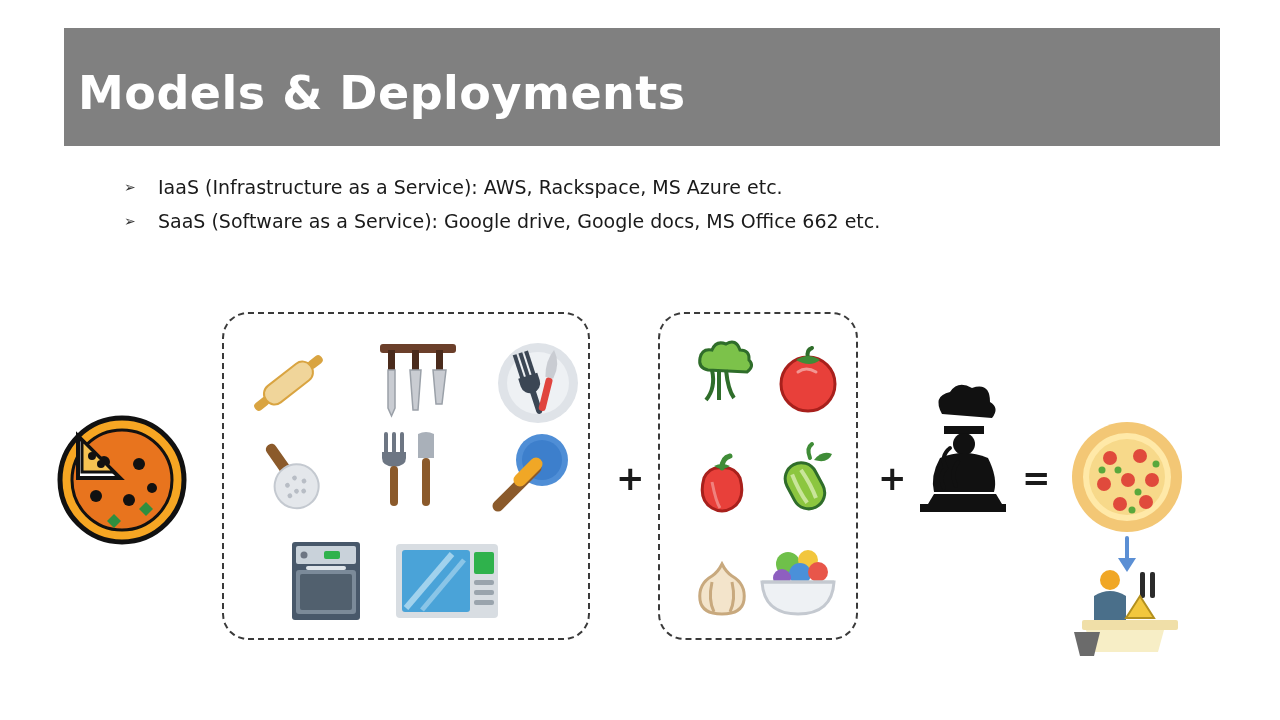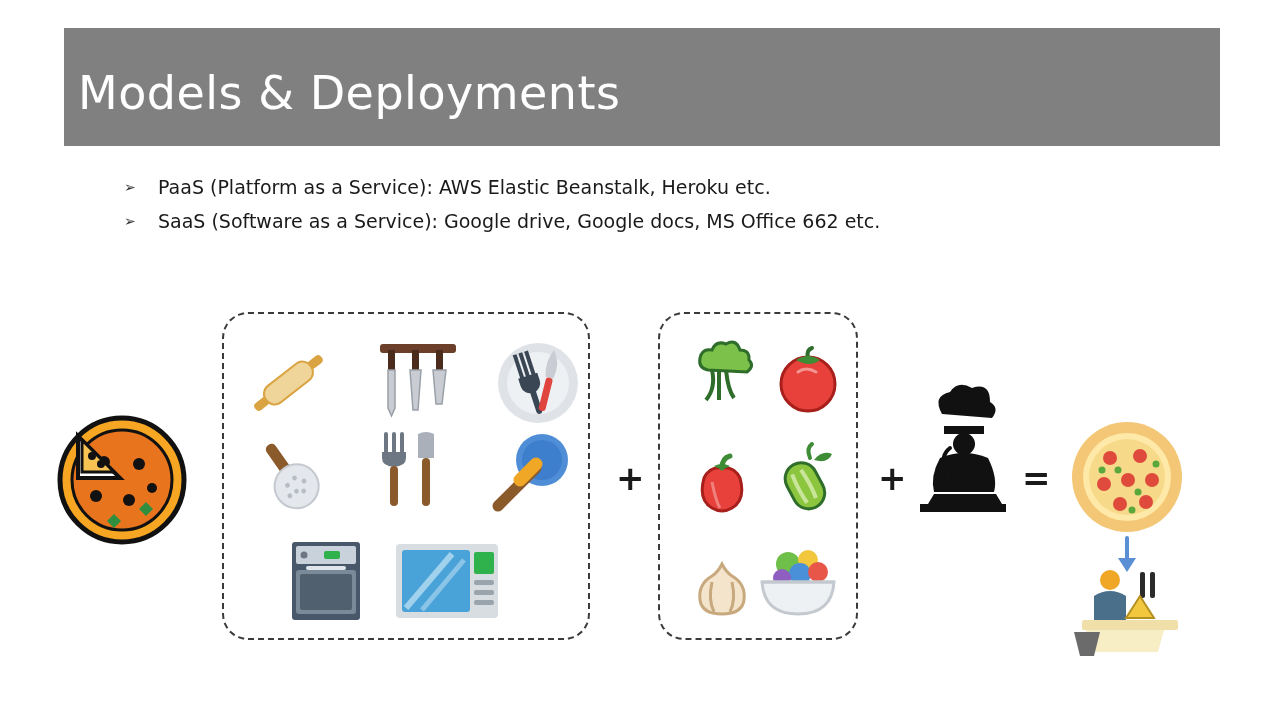--- a/index.html
+++ b/index.html
@@ -28,21 +28,21 @@
     width: 1156px;
     height: 118px;
     background: #808080;
   }
   .title-text {
     position: absolute;
     left: 78px;
     top: 66px;
     font-family: "DejaVu Sans", sans-serif;
     font-size: 46px;
-    font-weight: 400;
+    font-weight: 700;
     color: #ffffff;
     letter-spacing: 0.5px;
     white-space: nowrap;
   }
 
   
   .bullets {
     position: absolute;
     left: 68px;
     top: 172px;
@@ -120,21 +120,21 @@
 </style>
 </head>
 <body>
 
 <div class="slide">
 
   <div class="title-bar"></div>
   <div class="title-text">Models &amp; Deployments</div>
 
   <div class="bullets">
-    <div class="bullet-l2">PaaS (Platform as a Service): AWS Elastic Beanstalk, Heroku etc.</div>
+    <div class="bullet-l2">IaaS (Infrastructure as a Service): AWS, Rackspace, MS Azure etc.</div>
     <div class="bullet-l2">SaaS (Software as a Service): Google drive, Google docs, MS Office 662 etc.</div>
   </div>
 
   <div class="diagram">
 
     <div class="cell" style="left:34px; top:92px; width:160px; height:160px;">
       <svg width="160" height="160" viewBox="0 0 160 160">
         <circle cx="88" cy="88" r="62" fill="#f6a623" stroke="#111" stroke-width="5"></circle>
         <circle cx="88" cy="88" r="50" fill="#e8741e" stroke="#111" stroke-width="3"></circle>
         <circle cx="70" cy="70" r="6" fill="#111"></circle>

